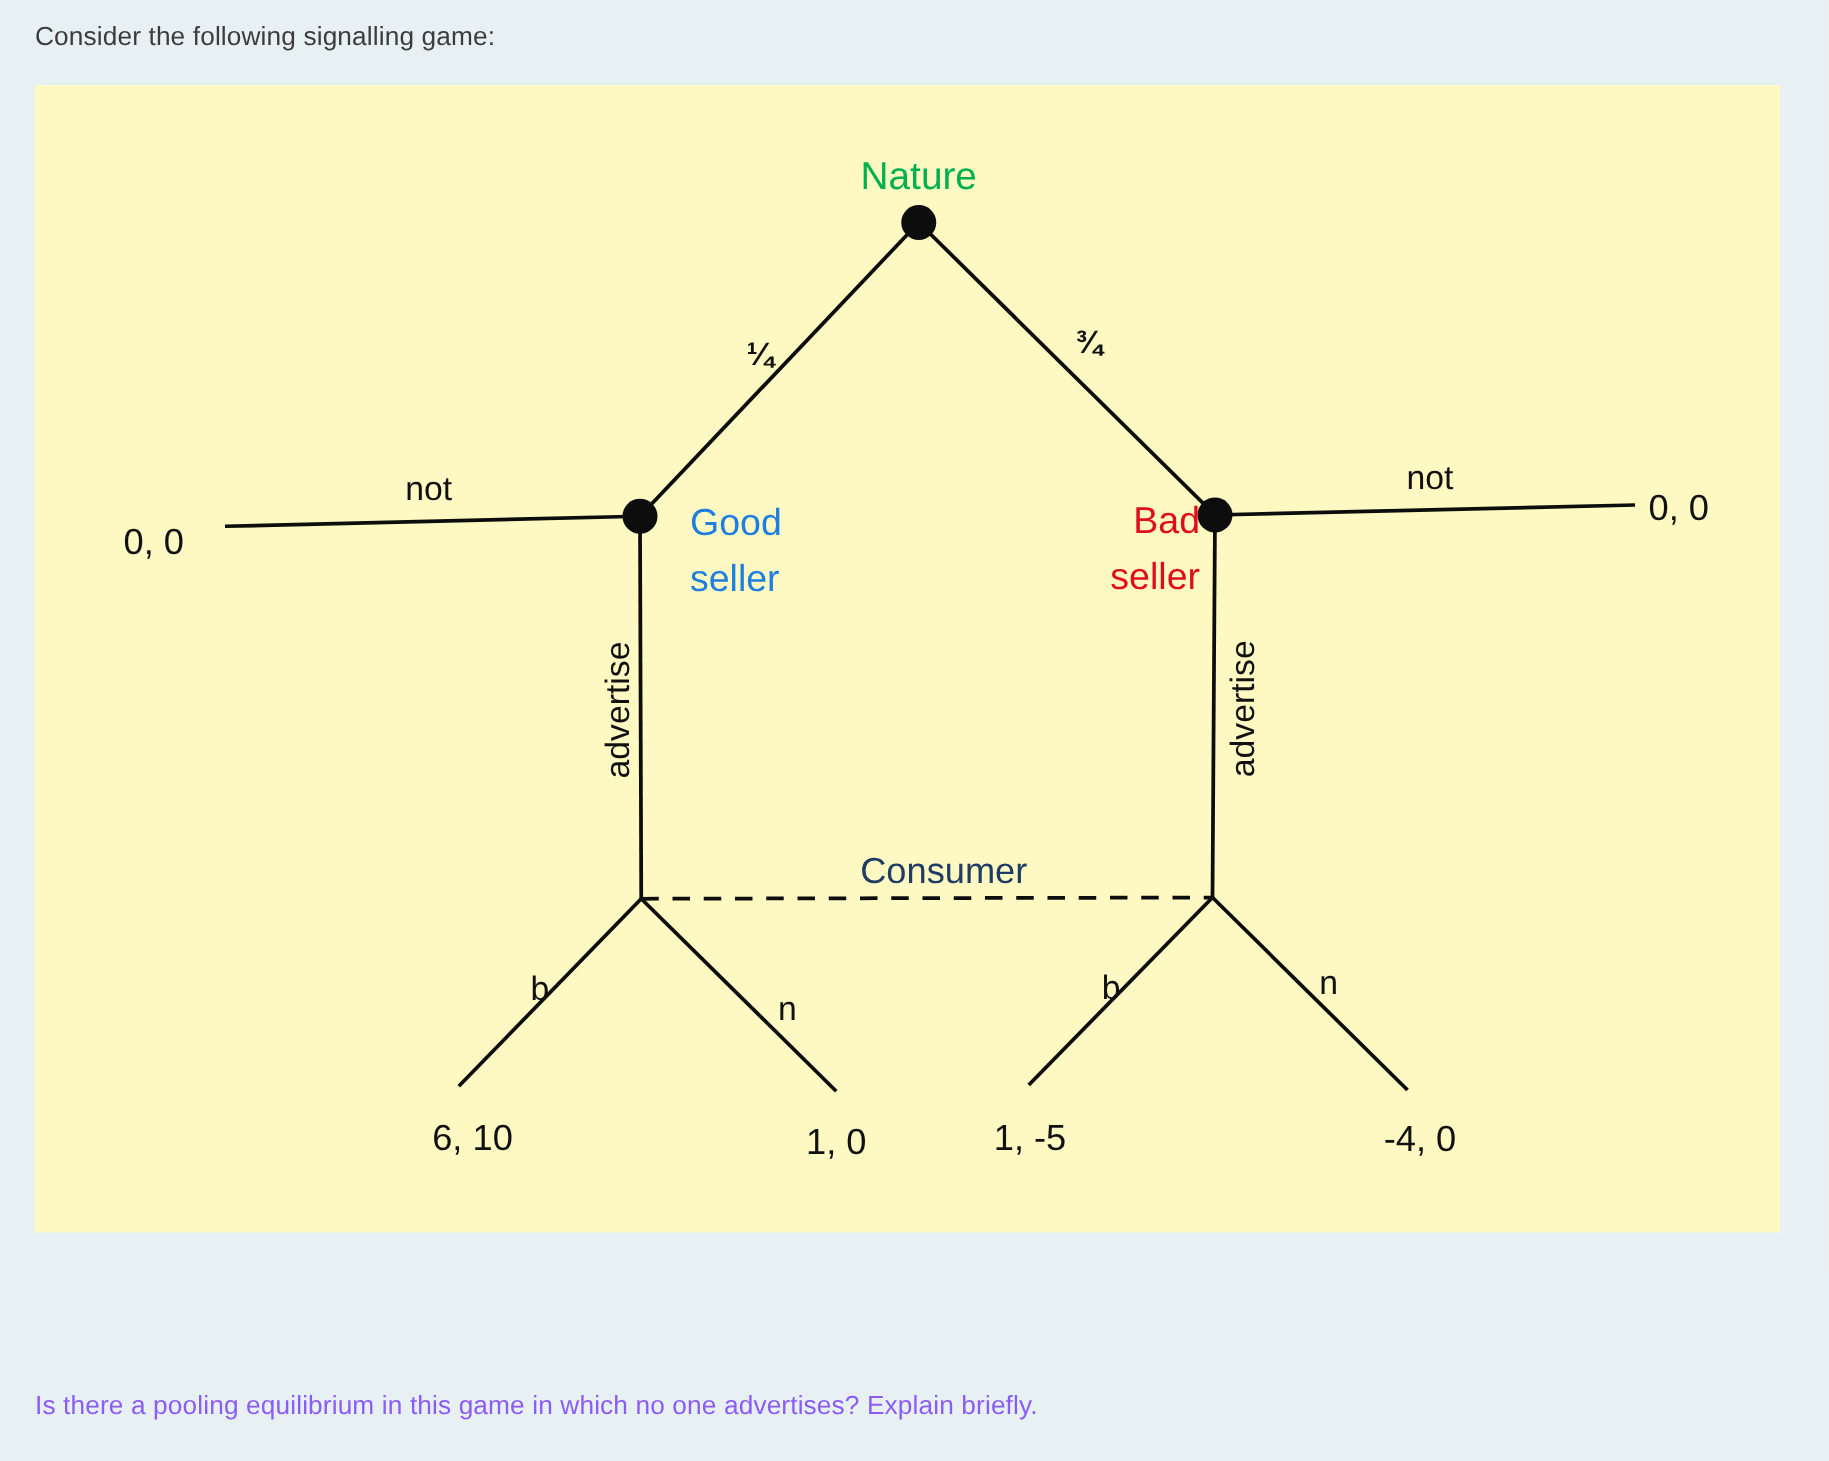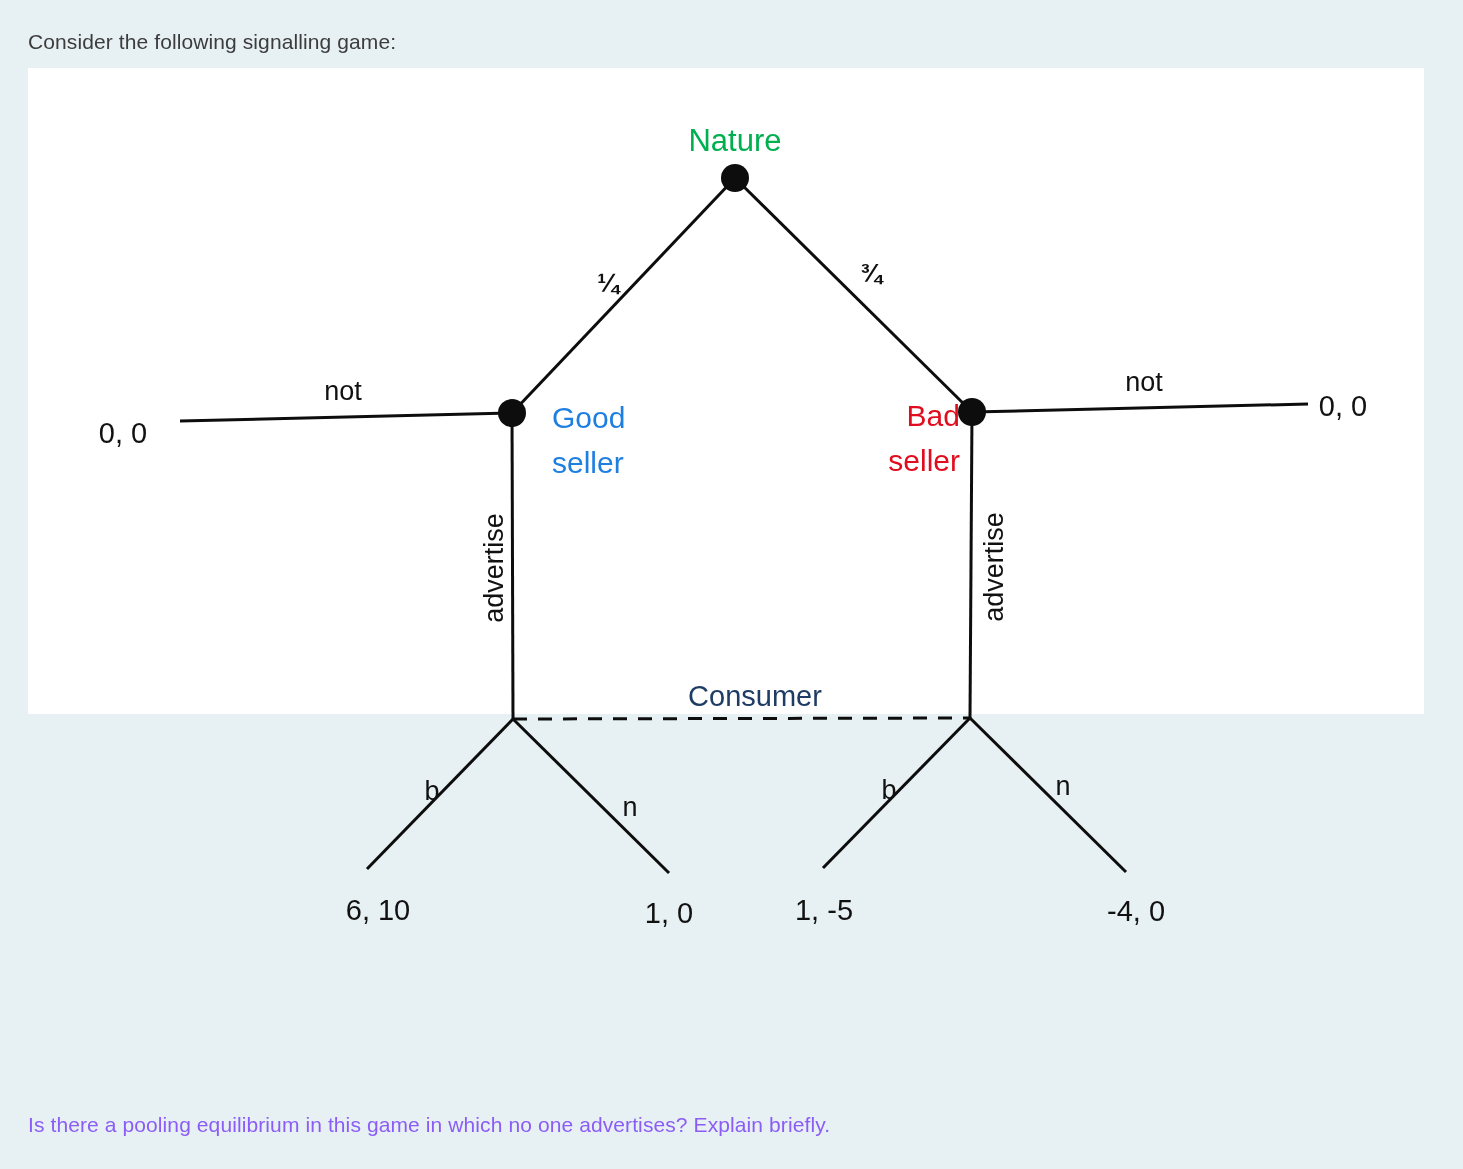--- a/index.html
+++ b/index.html
@@ -11,42 +11,42 @@
     width: 1463px;
     height: 1169px;
     background: #e7f1f3;
     font-family: "Liberation Sans", sans-serif;
     overflow: hidden;
     position: relative;
   }
   .prompt-top {
     position: absolute;
     left: 28px;
-    top: 30px;
+    top: 18px;
     font-size: 21px;
     color: #3c3c3c;
     letter-spacing: 0.1px;
     white-space: nowrap;
   }
   .prompt-bottom {
     position: absolute;
     left: 28px;
     top: 1113px;
     font-size: 21px;
     color: #8b5cf6;
     letter-spacing: 0.1px;
     white-space: nowrap;
   }
   .figure-panel {
     position: absolute;
     left: 28px;
     top: 68px;
     width: 1396px;
-    height: 646px;
-    background: #ffffff;
+    height: 918px;
+    background: #fef9c3;
   }
   .figure-panel svg {
     display: block;
   }
   .tree-label {
     font-family: "Liberation Sans", sans-serif;
   }
   text.payoff {
     font-size: 29px;
     fill: #111111;

